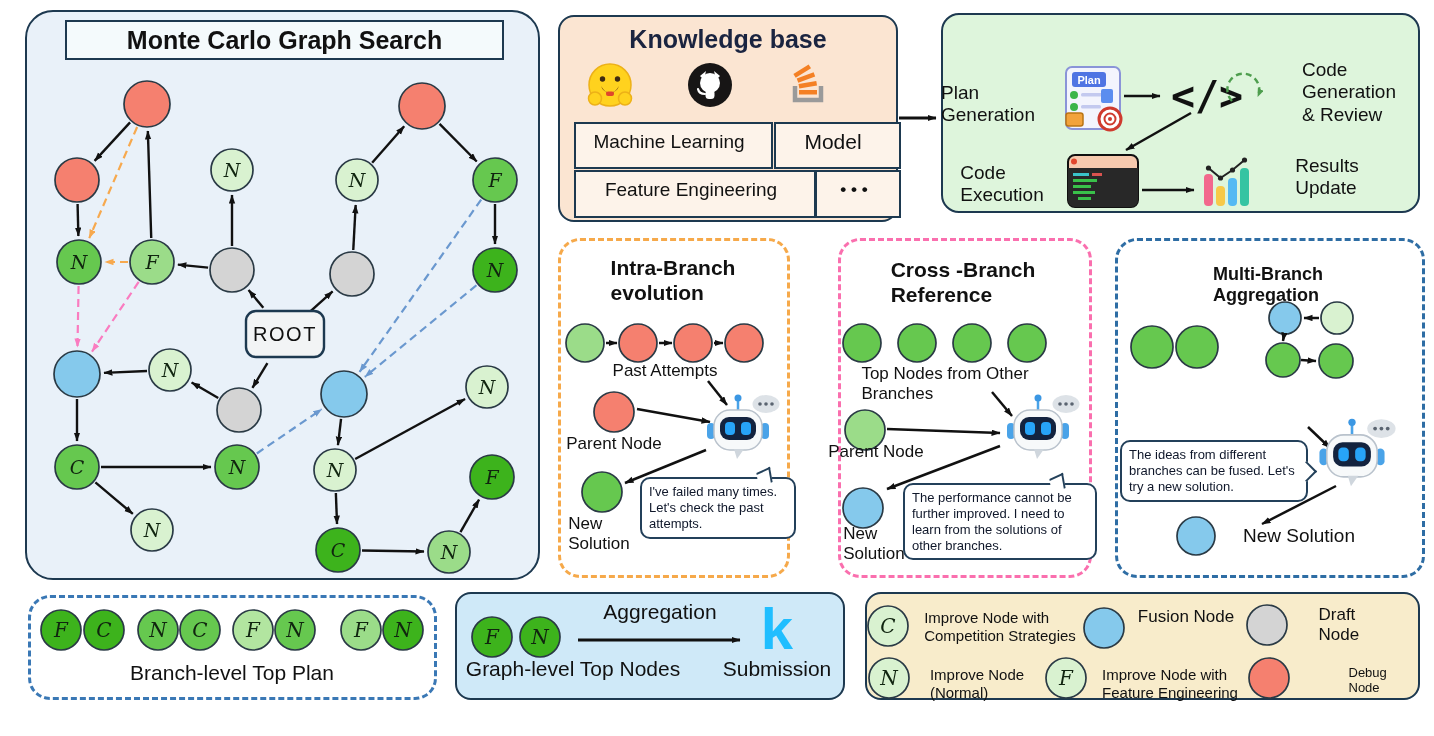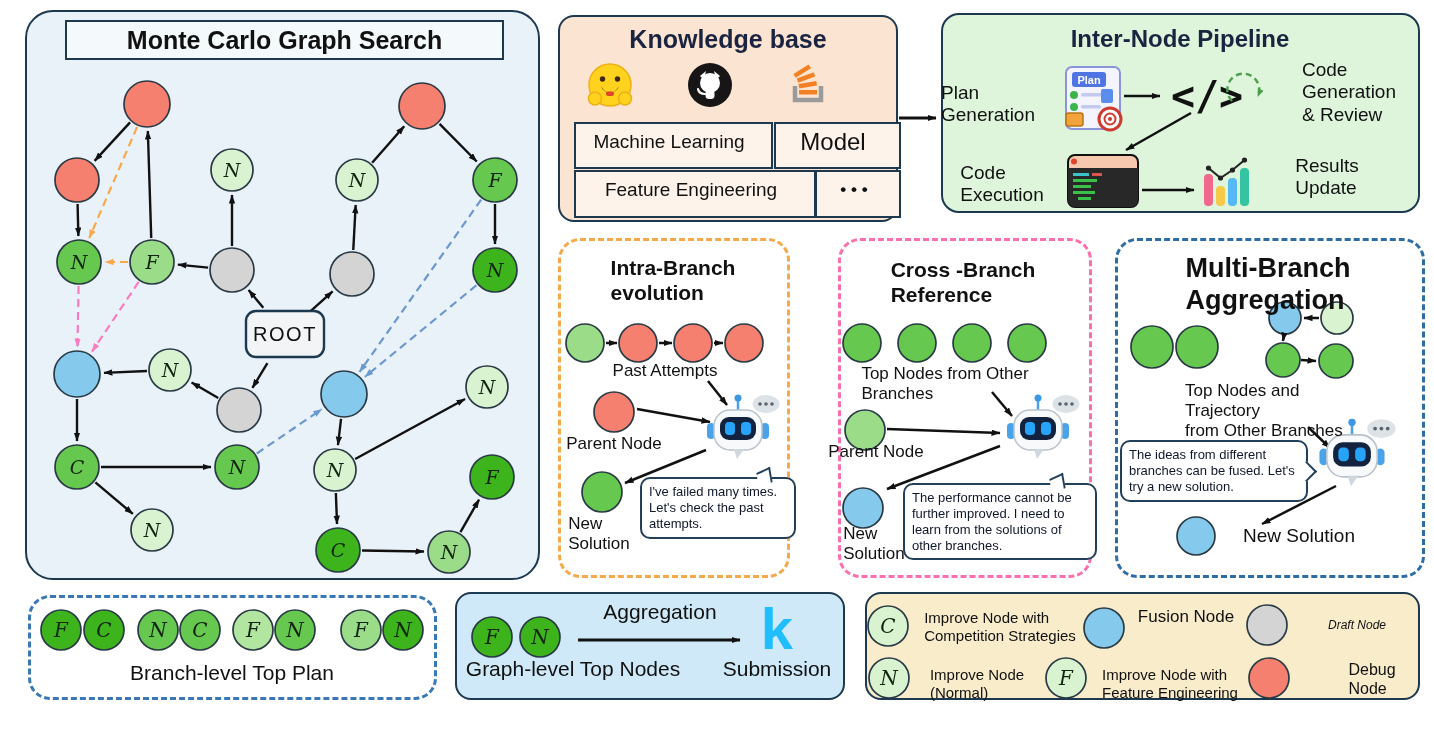--- a/index.html
+++ b/index.html
@@ -327,25 +327,24 @@
           <rect x="-18" y="-15" width="36" height="23" rx="9" fill="#13233f"></rect>
           <rect x="-13" y="-10" width="10" height="13" rx="4" fill="#27a4f8"></rect>
           <rect x="3" y="-10" width="10" height="13" rx="4" fill="#27a4f8"></rect>
           <polygon points="-4,17 6,17 -1,27" fill="#cfd6dd"></polygon>
         </g>
       </g>
   </svg>
 
   <div class="lbl" style="left:728px;top:40px;font-size:25px;font-weight:600;color:#1a2440;">Knowledge base</div>
   <div class="lbl" style="left:669px;top:142px;font-size:19px;">Machine Learning</div>
-  <div class="lbl" style="left:833px;top:142px;font-size:24px;">Model</div>
+  <div class="lbl" style="left:833px;top:142px;font-size:21px;">Model</div>
   <div class="lbl" style="left:691px;top:190px;font-size:19px;">Feature Engineering</div>
   <div class="lbl" style="left:854px;top:190px;font-size:17px;font-weight:700;">• • •</div>
 
-  <div class="lbl" style="left:1180px;top:39px;font-size:24px;font-weight:600;color:#1a2440;">Inter-Node Pipeline</div>
   <div class="lbl" style="left:988px;top:104px;font-size:19px;">Plan
 Generation</div>
   <div class="lbl" style="left:1349px;top:93px;font-size:19px;">Code
 Generation
 &amp; Review</div>
   <div class="lbl" style="left:1002px;top:184px;font-size:19px;">Code
 Execution</div>
   <div class="lbl" style="left:1327px;top:177px;font-size:19px;">Results
 Update</div>
 
@@ -357,42 +356,40 @@
 Solution</div>
 
   <div class="lbl" style="left:945px;top:384px;font-size:17px;">Top Nodes from Other
 Branches</div>
   <div class="lbl" style="left:963px;top:283px;font-size:21px;font-weight:600;">Cross -Branch
 Reference</div>
   <div class="lbl" style="left:876px;top:452px;font-size:17px;">Parent Node</div>
   <div class="lbl" style="left:874px;top:544px;font-size:17px;">New
 Solution</div>
 
-  <div class="lbl" style="left:1268px;top:285px;font-size:27px;font-weight:600;">Multi-Branch
+  <div class="lbl" style="left:1268px;top:285px;font-size:18px;font-weight:600;">Multi-Branch
 Aggregation</div>
-  <div class="lbl" style="left:1268px;top:411px;font-size:17px;">Top Nodes and Trajectory
-from Other Branches</div>
   <div class="lbl" style="left:1299px;top:536px;font-size:19px;">New Solution</div>
 
   <div class="lbl" style="left:232px;top:673px;font-size:21px;">Branch-level Top Plan</div>
 
   <div class="lbl" style="left:660px;top:612px;font-size:21px;">Aggregation</div>
   <div class="lbl" style="left:573px;top:669px;font-size:21px;">Graph-level Top Nodes</div>
   <div class="lbl" style="left:777px;top:669px;font-size:21px;">Submission</div>
   <div class="lbl" style="left:777px;top:629px;font-size:58px;font-weight:700;color:#20BEFF;">k</div>
 
   <div class="lbl" style="left:1000px;top:627px;font-size:15px;">Improve Node with
 Competition Strategies</div>
   <div class="lbl" style="left:1186px;top:617px;font-size:17px;">Fusion Node</div>
-  <div class="lbl" style="left:1357px;top:625px;font-size:12px;font-style:italic;">Draft Node</div>
+  <div class="lbl" style="left:1357px;top:625px;font-size:17px;">Draft Node</div>
   <div class="lbl" style="left:977px;top:684px;font-size:15px;">Improve Node
 (Normal)</div>
   <div class="lbl" style="left:1170px;top:684px;font-size:15px;">Improve Node with
 Feature Engineering</div>
-  <div class="lbl" style="left:1377px;top:680px;font-size:16px;">Debug Node</div>
+  <div class="lbl" style="left:1377px;top:680px;font-size:13px;">Debug Node</div>
 
   <div class="bubble" style="left:640px;top:477px;width:138px;">
     <div class="tail up" style="top:-9px;right:22px;"></div>
     <span>I've failed many times. Let's check the past attempts.</span>
   </div>
   <div class="bubble" style="left:903px;top:483px;width:176px;">
     <div class="tail up" style="top:-9px;right:30px;"></div>
     <span>The performance cannot be further improved. I need to learn from the solutions of other branches.</span>
   </div>
   <div class="bubble" style="left:1120px;top:440px;width:170px;">

